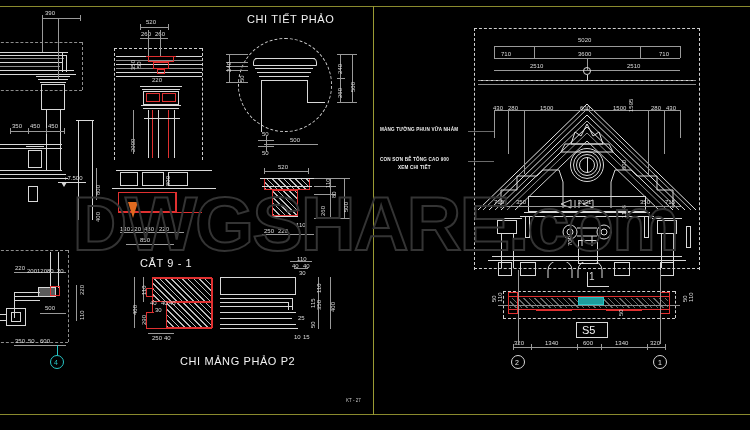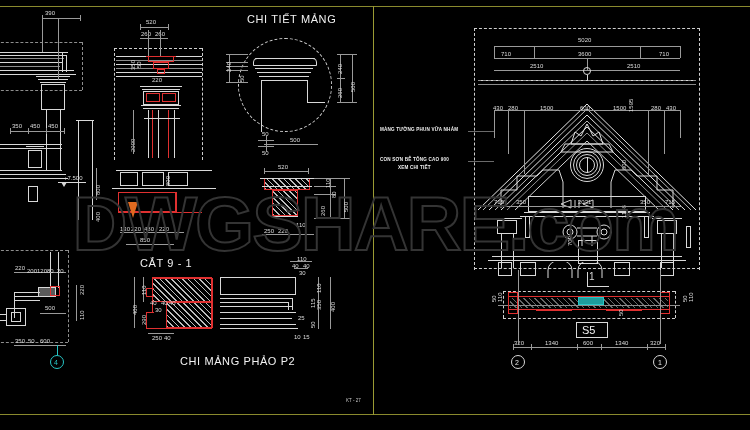--- a/index.html
+++ b/index.html
@@ -198,21 +198,21 @@
   <div class="t dimtxt v" style="left:165px;top:186px;">800</div>
 
   <div class="ln h dim" style="left:120px;top:232px;width:64px;"></div>
   <div class="t dimtxt" style="left:120px;top:226px;">130</div>
   <div class="t dimtxt" style="left:131px;top:226px;">220</div>
   <div class="t dimtxt" style="left:144px;top:226px;">480</div>
   <div class="t dimtxt" style="left:159px;top:226px;">220</div>
   <div class="ln h dim" style="left:126px;top:244px;width:48px;"></div>
   <div class="t dimtxt" style="left:140px;top:237px;">850</div>
 
-  <div class="t title" style="left:247px;top:14px;">CHI TIẾT MẢNG</div>
+  <div class="t title" style="left:247px;top:14px;">CHI TIẾT PHẢO</div>
   <div class="circ dash" style="left:238px;top:38px;width:94px;height:94px;"></div>
 
   <div class="ln h" style="left:255px;top:58px;width:60px;border-radius:4px;"></div>
   <div class="box" style="left:253px;top:58px;width:64px;height:8px;border-radius:4px 4px 0 0;"></div>
   <div class="ln h" style="left:255px;top:68px;width:58px;"></div>
   <div class="ln h" style="left:257px;top:72px;width:54px;"></div>
   <div class="ln h" style="left:259px;top:76px;width:50px;"></div>
   <div class="ln h" style="left:261px;top:80px;width:46px;"></div>
   <div class="ln v" style="left:261px;top:80px;height:52px;"></div>
   <div class="ln v" style="left:307px;top:80px;height:22px;"></div>

